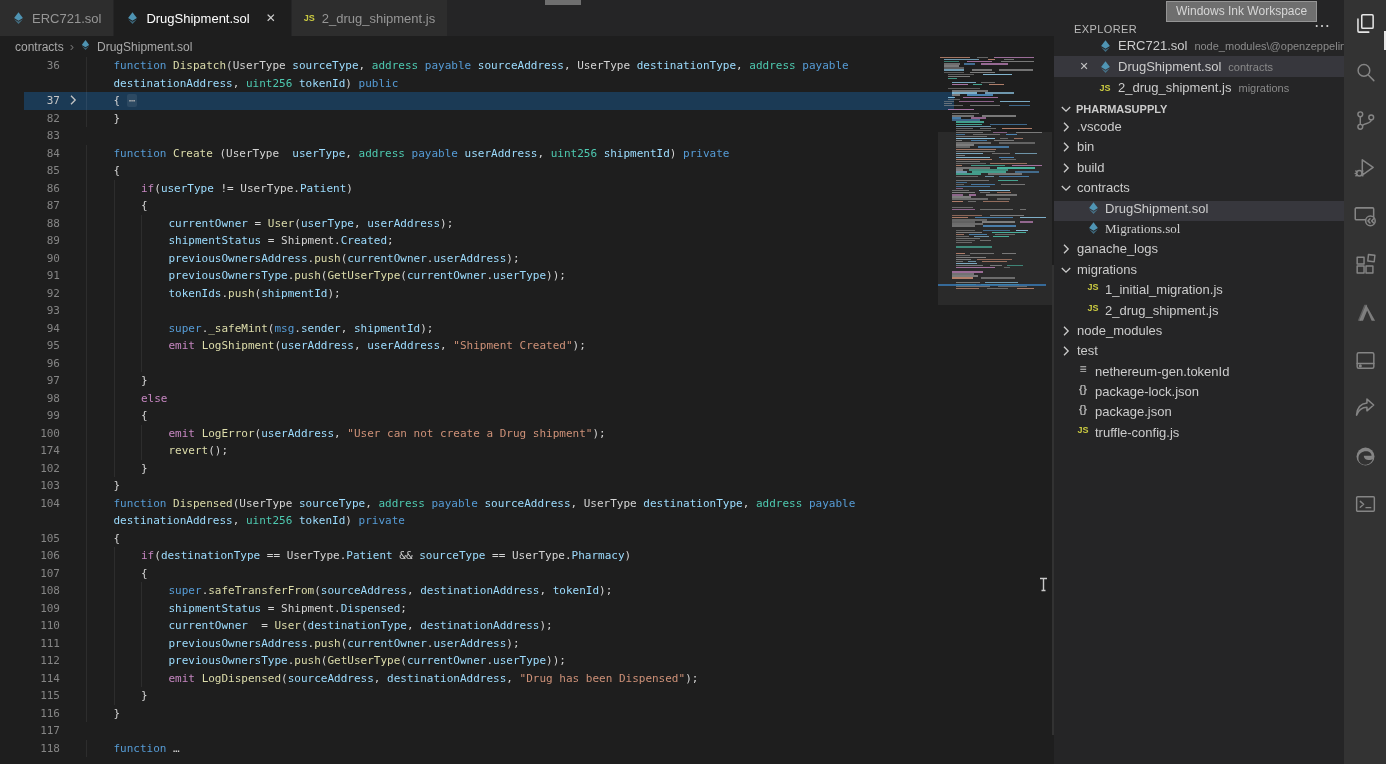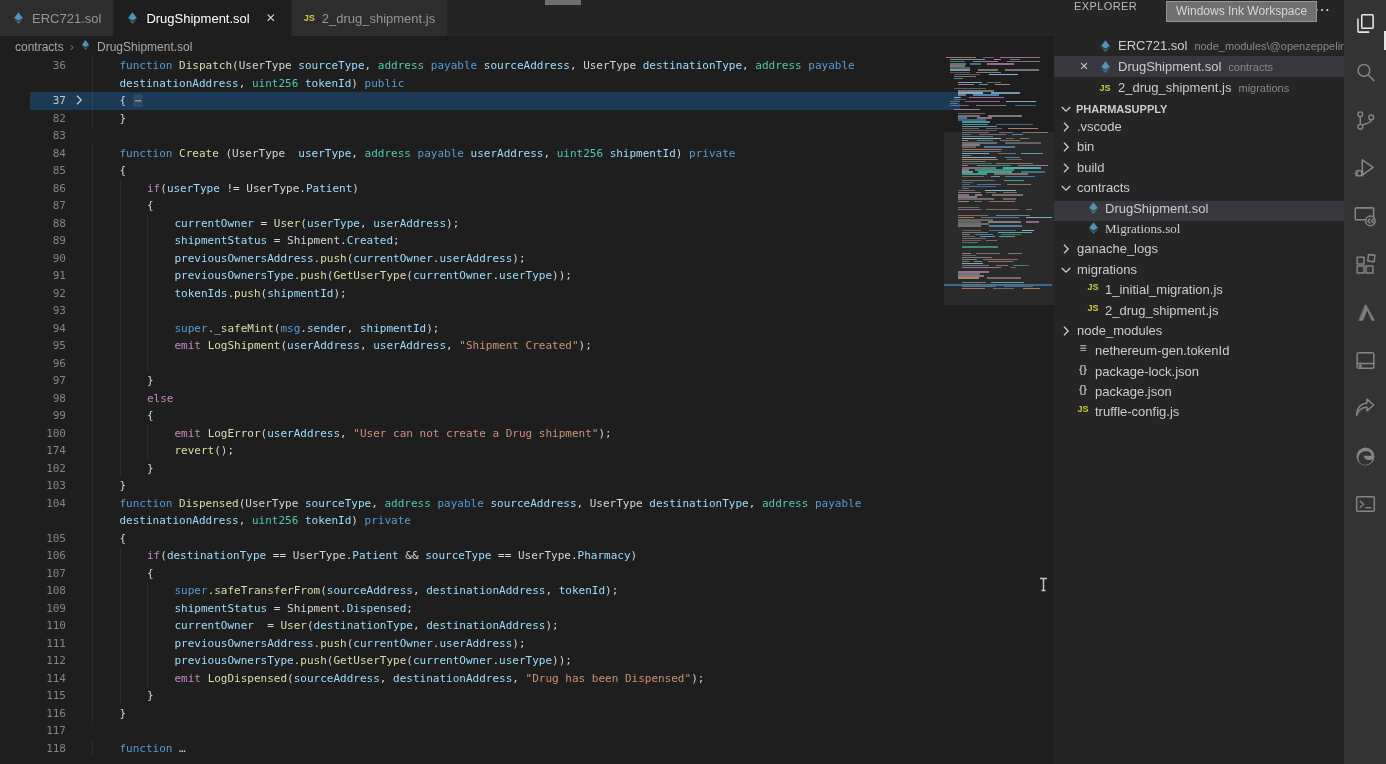--- a/index.html
+++ b/index.html
@@ -8,40 +8,40 @@
   #tabbar{position:absolute;left:0;top:0;width:1054px;height:36px;background:#252526;display:flex;}
   .tab{height:36px;display:flex;align-items:center;padding:0 12px;gap:7px;background:#2d2d2d;color:#969696;font-size:13px;border-right:1px solid #252526;cursor:default;}
   .tab.active{background:#1e1e1e;color:#ffffff;}
   .tab .closex{margin-left:6px;color:#d0d0d0;font-size:12px;width:16px;text-align:center;}
   #tab-actions{position:absolute;right:12px;top:0;height:36px;display:flex;align-items:center;gap:16px;color:#c5c5c5;}
   #tab-actions .act{width:18px;height:18px;display:flex;align-items:center;justify-content:center;}
   
   #breadcrumb{position:absolute;top:36px;left:0;width:1054px;height:21px;background:#1e1e1e;display:flex;align-items:center;padding-left:15px;font-size:12px;color:#a9a9a9;gap:6px;box-sizing:border-box;}
   #breadcrumb .sep{color:#6e6e6e;font-size:13px;}
   
-  #editor{position:absolute;top:57px;left:14px;width:1054px;height:707px;background:#1e1e1e;overflow:hidden;padding-left:16px;}
+  #editor{position:absolute;top:57px;left:8px;width:1054px;height:707px;background:#1e1e1e;overflow:hidden;padding-left:16px;}
   .crow{display:flex;height:17.5px;line-height:17.5px;font-family:"DejaVu Sans Mono",monospace;font-size:11px;white-space:pre;width:930px;}
   .crow.hl{background:#1b3a55;}
   .ln{width:36px;text-align:right;color:#858585;flex:none;font-size:11px;}
   .crow.hl .ln{color:#c6c6c6;}
   .foldc{width:26px;flex:none;text-align:center;color:#c5c5c5;font-size:10px;}
   .ct{flex:1;overflow:hidden;}
   .g{display:inline-block;white-space:pre;border-left:1px solid rgba(255,255,255,0.07);}
   .tk-kw{color:#569CD6;} .tk-ctrl{color:#C586C0;} .tk-ty{color:#4EC9B0;} .tk-t2{color:#D4D4D4;}
   .tk-fn{color:#DCDCAA;} .tk-v{color:#9CDCFE;} .tk-str{color:#CE9178;} .tk-p{color:#D4D4D4;}
   .tk-fd{color:#b8b8b8;background:rgba(255,255,255,0.08);border-radius:2px;padding:0 2px;}
   
   #minimap{position:absolute;left:930px;top:0;width:114px;height:707px;overflow:hidden;}
   .mml{position:absolute;height:1.3px;}
   #mm-slider{position:absolute;left:0;top:75px;width:114px;height:173px;background:rgba(255,255,255,0.055);}
   #vscroll{position:absolute;left:1044px;top:0;width:10px;height:707px;}
   #vthumb{position:absolute;left:0;top:208px;width:10px;height:470px;background:rgba(121,121,121,0.22);}
   
   #sidebar{position:absolute;left:1054px;top:0;width:290px;height:764px;background:#252526;color:#cccccc;overflow:hidden;}
-  #sb-head{height:35px;display:flex;align-items:flex-start;justify-content:space-between;padding:0 14px 0 20px;}
+  #sb-head{height:35px;display:flex;align-items:flex-end;justify-content:space-between;padding:0 14px 0 20px;}
   #sb-title{font-size:11px;color:#bbbbbb;letter-spacing:0.4px;}
   .sec-head{height:21px;display:flex;align-items:center;gap:2px;font-size:11px;font-weight:bold;color:#cccccc;padding-left:4px;}
   .oe-row{height:21px;display:flex;align-items:center;font-size:13px;color:#cccccc;}
   .oe-row.sel{background:#37373d;}
   .oe-close{width:24px;text-align:center;color:#c5c5c5;font-size:11px;flex:none;margin-left:18px;}
   .oe-icon{width:18px;flex:none;display:flex;justify-content:center;}
   .oe-label{margin-left:4px;white-space:nowrap;}
   .oe-desc{margin-left:7px;font-size:11px;color:#8a8a8a;white-space:nowrap;overflow:hidden;}
   .tree-row{height:20.4px;display:flex;align-items:flex-start;font-size:13px;color:#cccccc;}
   .tree-row.sel{background:#37373d;}
@@ -511,20 +511,28 @@
       </div>
       <div class="tree-row" style="padding-left: 4px;">
         <span class="tr-chev">
           <svg width="16" height="16" viewBox="0 0 16 16">
             <path d="M6 3.8 L10.2 8 6 12.2" stroke="currentColor" stroke-width="1.3" fill="none"></path>
           </svg>
         </span>
         <span class="tr-label">node_modules</span>
       </div>
       <div class="tree-row" style="padding-left: 4px;">
+        <span class="tr-chev">
+          <svg width="16" height="16" viewBox="0 0 16 16">
+            <path d="M6 3.8 L10.2 8 6 12.2" stroke="currentColor" stroke-width="1.3" fill="none"></path>
+          </svg>
+        </span>
+        <span class="tr-label">test</span>
+      </div>
+      <div class="tree-row" style="padding-left: 4px;">
         <span class="tr-chev"></span>
         <span class="tr-icon" style="display: inline-flex; align-items: center;">
           <span class="list-badge">≡</span>
         </span>
         <span class="tr-label">nethereum-gen.tokenId</span>
       </div>
       <div class="tree-row" style="padding-left: 4px;">
         <span class="tr-chev"></span>
         <span class="tr-icon" style="display: inline-flex; align-items: center;">
           <span class="json-badge">{}</span>

